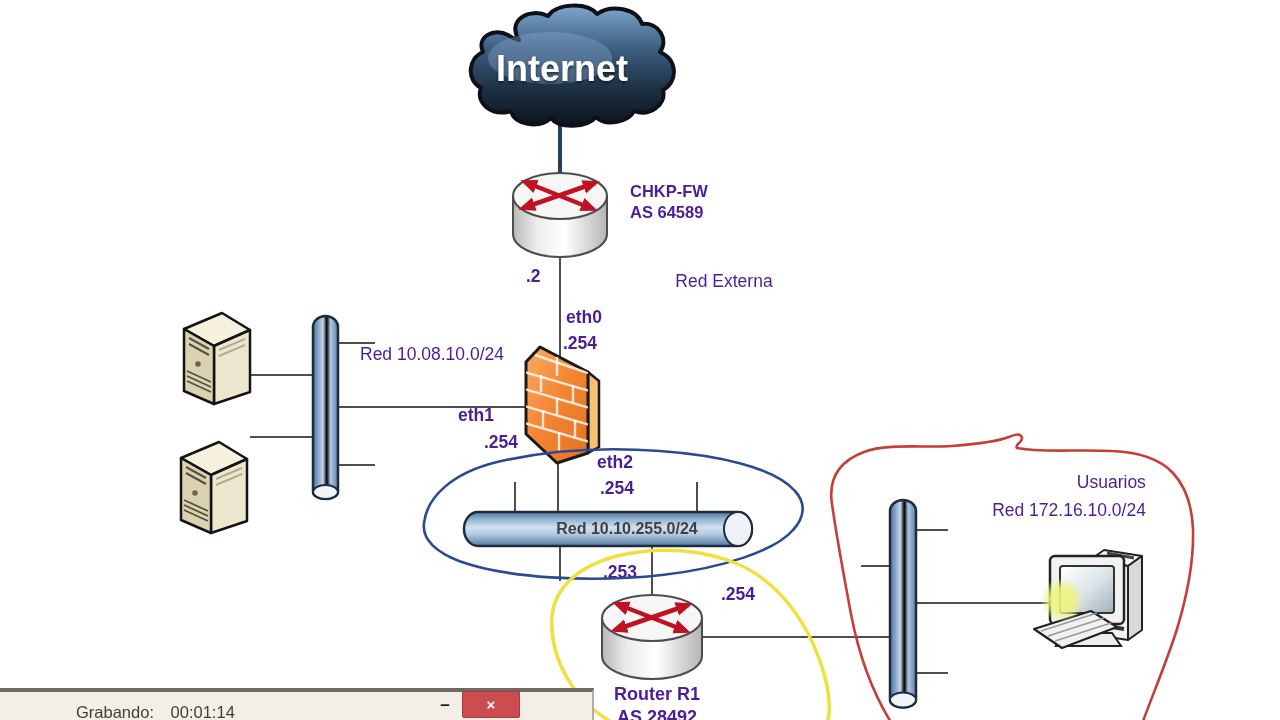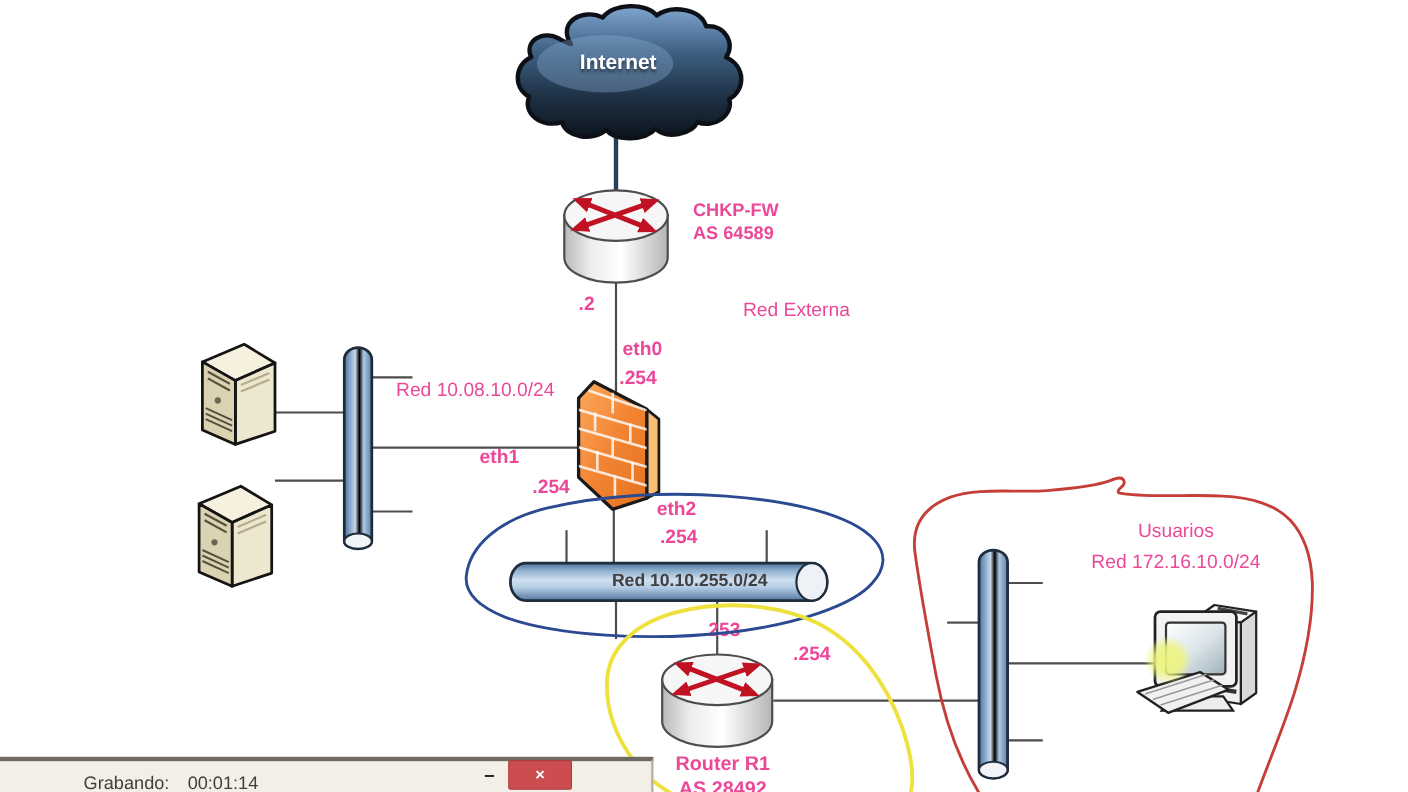--- a/index.html
+++ b/index.html
@@ -1,19 +1,19 @@
 <!DOCTYPE html>
 <html><head>
 <meta charset="utf-8">
 <style>
   html,body{margin:0;padding:0;background:#ffffff;font-family:"Liberation Sans",sans-serif;}
   .stage{position:relative;width:1280px;height:720px;overflow:hidden;background:#fff;}
   .layer{position:absolute;left:0;top:0;width:1280px;height:720px;}
   svg.layer{pointer-events:none;}
-  .lbl{position:absolute;color:#ec4899;font-size:17.5px;white-space:nowrap;line-height:1.2;}
+  .lbl{position:absolute;color:#4c1d95;font-size:17.5px;white-space:nowrap;line-height:1.2;}
   .b{font-weight:bold;}
   .c{transform:translateX(-50%);text-align:center;}
   .blk{display:block;}
   .lh27{line-height:27px;}
   
   .recorder{position:absolute;left:0;top:688px;width:594px;height:62px;background:#f3eee6;
             border-top:4px solid #6f6a61;border-right:2px solid #b5ad9f;box-sizing:border-box;}
   .rec-title{position:absolute;left:76px;top:11px;font-size:16.5px;color:#3f3e3c;}
   .rec-title .t{margin-left:12px;}
   .btn-min{position:absolute;left:434px;top:2px;width:22px;height:22px;color:#141414;
@@ -195,56 +195,56 @@
         <path d="M1064,633 L1112,633 L1121,646 L1056,646 Z" fill="#ededed" stroke="#222" stroke-width="2"></path>
       </g>
       <g>
         <path d="M1034,629 L1091,611 L1117,627 L1062,648 Z" fill="#f1f1f1" stroke="#222" stroke-width="2.2" stroke-linejoin="round"></path>
         <path d="M1041,631 L1097,613 M1048,636 L1104,618 M1055,641 L1111,623" stroke="#999" stroke-width="1.4"></path>
       </g>
     </g>
   </svg>
 
   <div class="layer">
-    <div class="lbl b c" style="left:562px;top:47px;font-size:19px;color:#ffffff;text-shadow:0 2px 3px rgba(0,0,0,0.55);text-align:center;">Internet</div>
+    <div class="lbl b c" style="left:562px;top:47px;font-size:36px;color:#ffffff;text-shadow:0 2px 3px rgba(0,0,0,0.55);text-align:center;">Internet</div>
 
     <div class="lbl b" style="left:630px;top:181px;font-size:16.5px;line-height:21px;">
       <span class="blk">CHKP-FW</span>
       <span class="blk">AS 64589</span>
     </div>
     <div class="lbl b" style="left:526px;top:266px;">.2</div>
 
     <div class="lbl c lh27" style="left:724px;top:268px;">
       <span class="blk">Red Externa</span>
     </div>
 
     <div class="lbl b" style="left:566px;top:307px;">eth0</div>
     <div class="lbl b" style="left:563px;top:333px;">.254</div>
 
     <div class="lbl c lh27" style="left:432px;top:341px;">
       <span class="blk">Red 10.08.10.0/24</span>
     </div>
 
-    <div class="lbl b" style="left:436px;top:405px;width:80px;text-align:left;">eth1</div>
+    <div class="lbl b" style="left:436px;top:405px;width:80px;text-align:center;">eth1</div>
     <div class="lbl b" style="left:436px;top:432px;width:82px;text-align:right;">.254</div>
 
     <div class="lbl b" style="left:597px;top:452px;">eth2</div>
     <div class="lbl b" style="left:600px;top:478px;">.254</div>
 
     <div class="lbl b c" style="left:627px;top:519px;font-size:16px;color:#404040;">Red 10.10.255.0/24</div>
 
-    <div class="lbl b" style="left:603px;top:562px;margin-left:36px;">.253</div>
+    <div class="lbl b" style="left:603px;top:562px;">.253</div>
     <div class="lbl b" style="left:721px;top:584px;">.254</div>
 
     <div class="lbl b c" style="left:657px;top:683px;font-size:18px;line-height:23px;">
       <span class="blk">Router R1</span>
       <span class="blk">AS 28492</span>
     </div>
 
-    <div class="lbl c" style="left:1069px;top:468px;line-height:28px;">
+    <div class="lbl c" style="left:1069px;top:468px;line-height:28px;text-align:right;">
       <span class="blk">Usuarios</span>
       <span class="blk">Red 172.16.10.0/24</span>
     </div>
   </div>
 
   <svg class="layer" viewBox="0 0 1280 720">
     <circle cx="1062" cy="600" r="22" fill="url(#glowG)"></circle>
     <path d="M424,523 C427,497 452,473 497,462 C548,450 607,447 660,451
              C716,455 774,467 795,491 C806,503 805,517 793,530
              C776,550 724,568 662,575 C590,583 505,578 459,561

